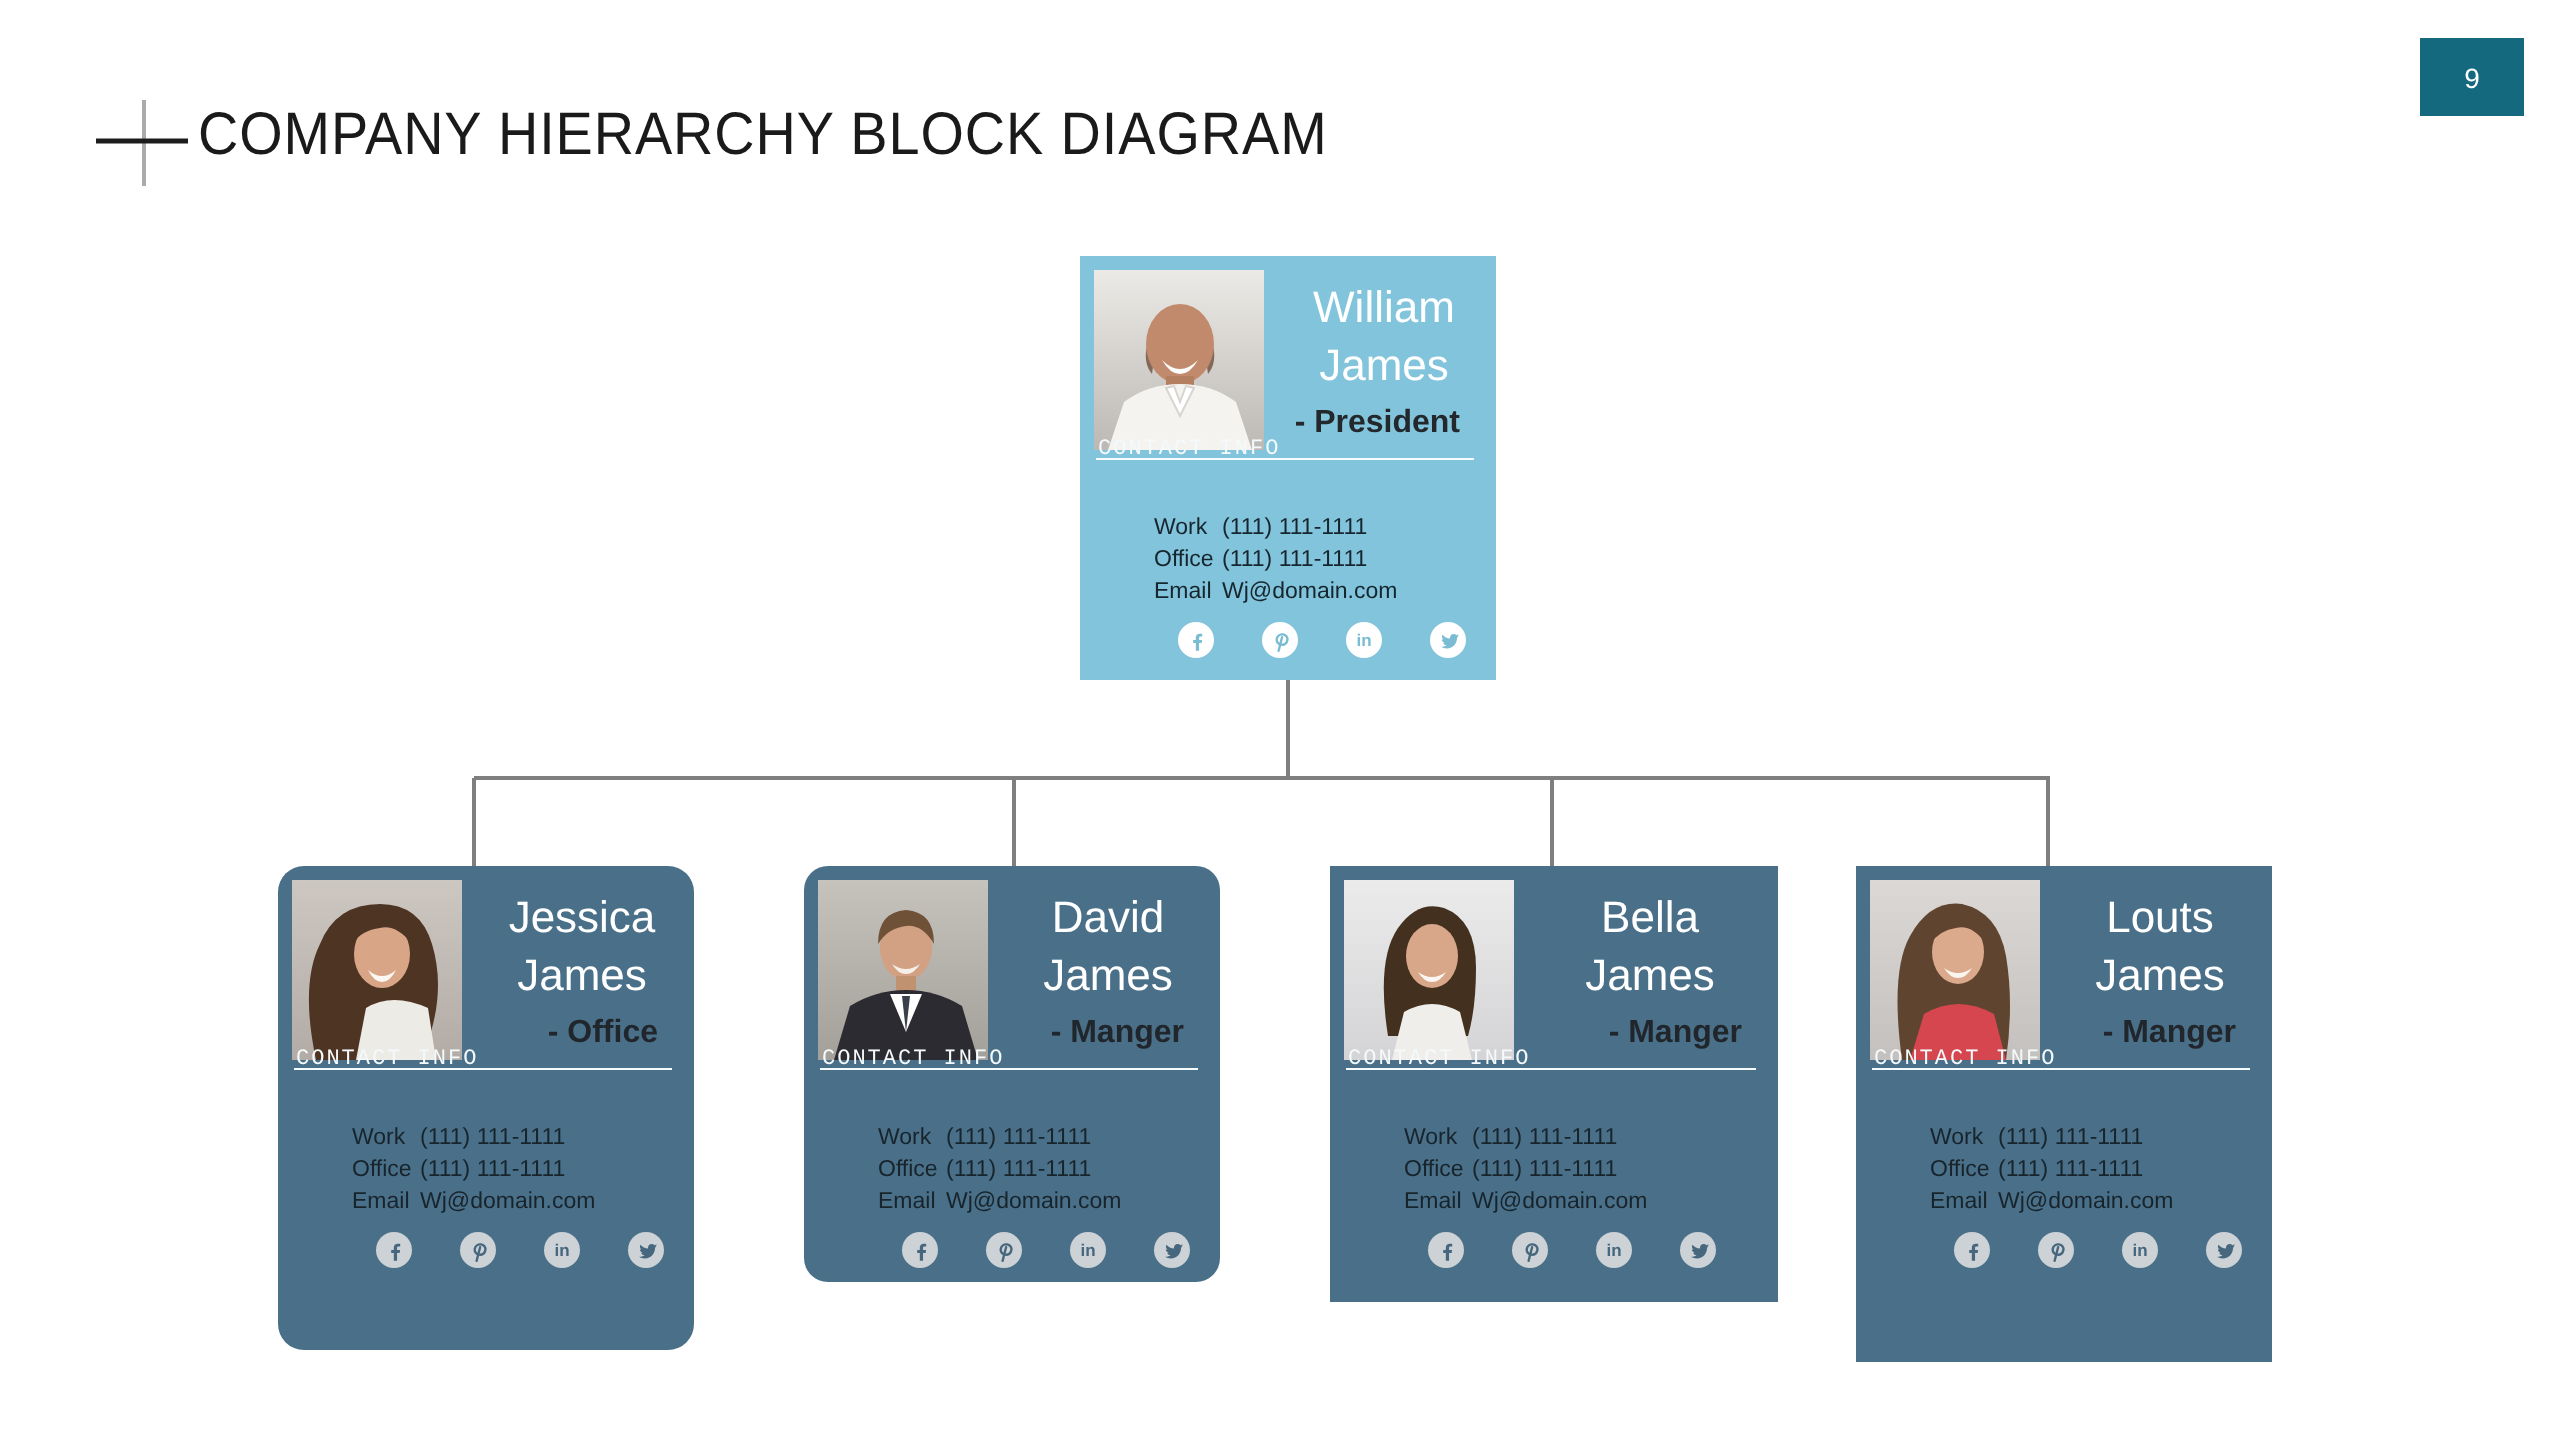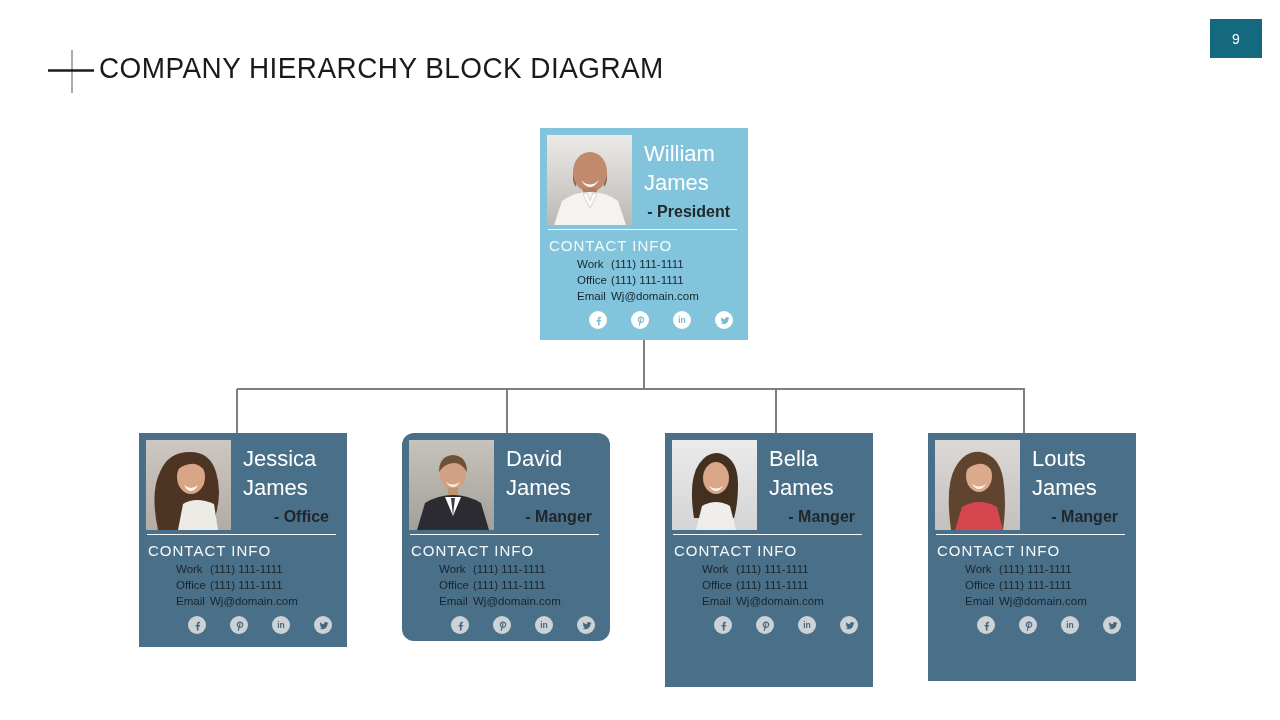--- a/index.html
+++ b/index.html
@@ -15,37 +15,37 @@
               display:flex;align-items:center;justify-content:center;color:#ffffff;font-size:14px;}
 
   
   .connectors{position:absolute;left:0;top:0;width:1280px;height:720px;pointer-events:none;}
 
   
   .card{position:absolute;width:208px;}
   .card--president{background:#82C4DB;}
   .card--manager{background:#4A7089;}
   .pos-president{left:540px;top:128px;height:212px;}
-  .pos-c1{left:139px;top:433px;height:214px;}
+  .pos-c1{left:139px;top:433px;height:242px;border-radius:13px;}
   .pos-c2{left:402px;top:433px;height:208px;border-radius:12px;}
-  .pos-c3{left:665px;top:433px;height:254px;}
+  .pos-c3{left:665px;top:433px;height:218px;padding-left:16px;}
   .pos-c4{left:928px;top:433px;height:248px;}
 
   .photo{position:absolute;left:7px;top:7px;width:85px;height:90px;overflow:hidden;}
   .photo svg{display:block;width:85px;height:90px;}
 
   .name{position:absolute;left:104px;top:11px;right:8px;color:#ffffff;font-size:22px;
-        line-height:29px;font-weight:400;}
+        line-height:29px;font-weight:400;text-align:center;}
   .role{position:absolute;right:18px;top:75px;font-size:16px;font-weight:700;color:#20262b;}
   .card--president .role{color:#23282c;}
 
   .divider{position:absolute;left:8px;right:11px;top:101px;border-top:1.5px solid #f6fbfd;}
 
-  .contact-heading{position:absolute;left:9px;top:109px;color:#f4f9fb;font-size:15px;
-                   letter-spacing:1px;font-weight:400;}
+  .contact-heading{position:absolute;left:9px;top:91px;color:#f4f9fb;font-size:11px;
+                   letter-spacing:1px;font-weight:400;font-family:Liberation Mono, monospace;}
 
   .contact-rows{position:absolute;left:37px;top:128px;font-size:11.5px;line-height:16px;
                 color:#18242c;font-weight:500;white-space:nowrap;}
   .card--president .contact-rows{color:#16262e;}
   .clabel{display:inline-block;min-width:34px;}
 
   .social{position:absolute;left:49px;top:183px;display:flex;gap:24px;}
   .sicon{width:18px;height:18px;border-radius:50%;display:flex;align-items:center;
          justify-content:center;cursor:pointer;}
   .card--president .sicon{background:#ffffff;color:#79BCD3;}

